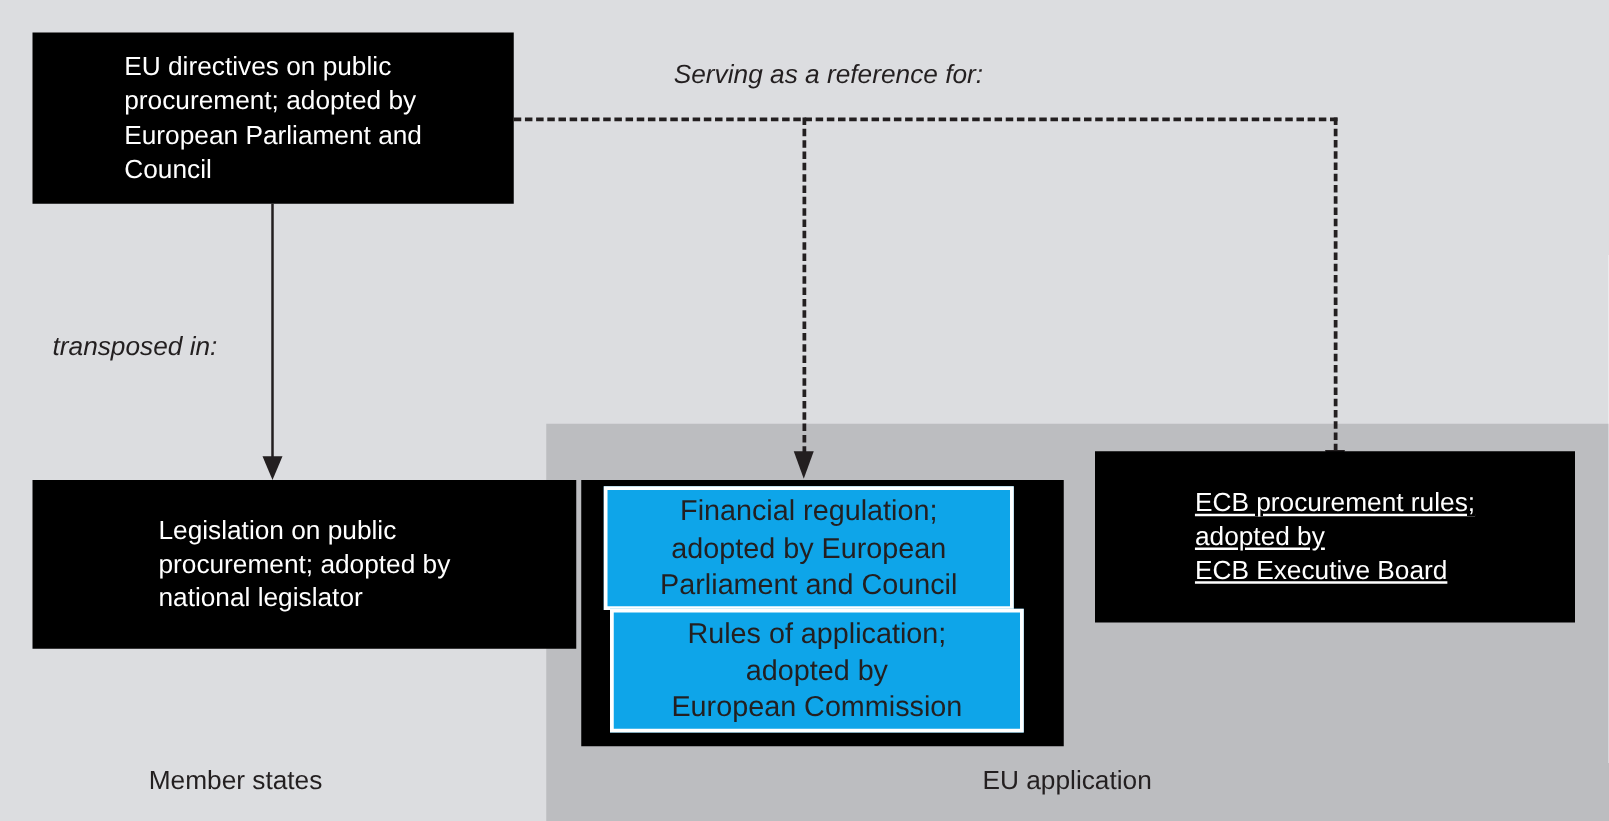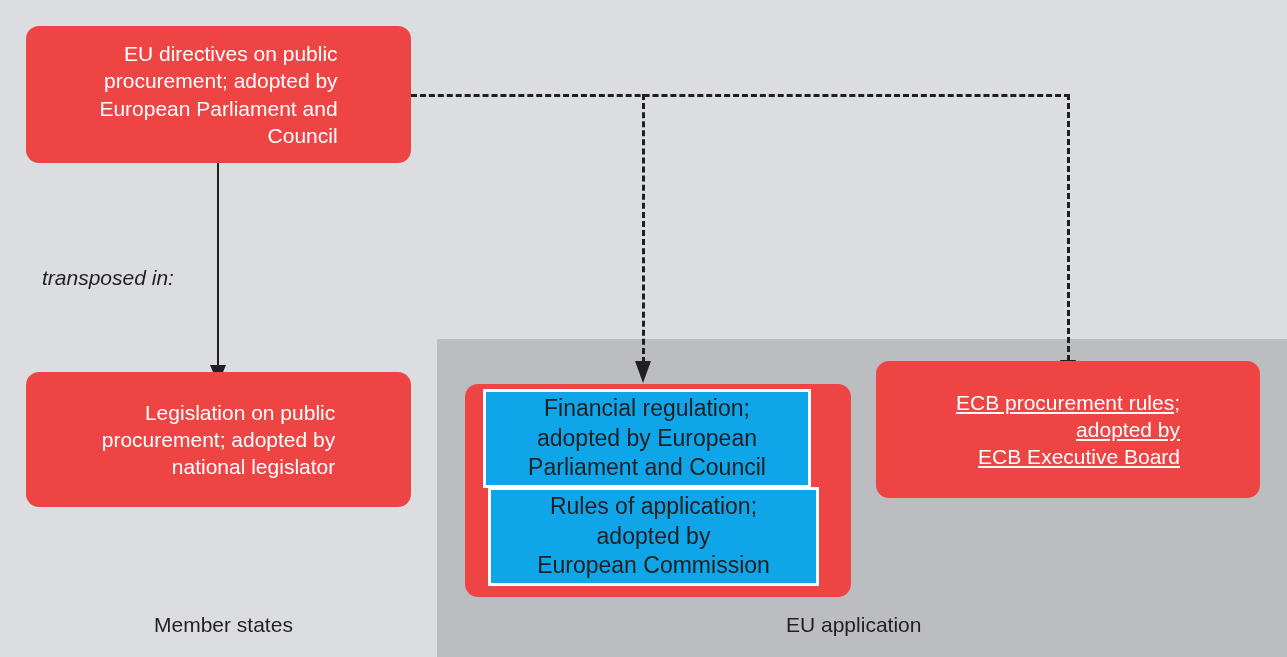--- a/index.html
+++ b/index.html
@@ -22,40 +22,39 @@
     left: 437px;
     top: 339px;
     width: 850px;
     height: 318px;
     background: #bcbdc0;
   }
 
   
   .box-dark {
     position: absolute;
-    background: #ef4444;
+    background: #000000;
     color: #ffffff;
     display: flex;
     align-items: center;
     justify-content: center;
-    text-align: right;
+    text-align: left;
     font-size: 21px;
     line-height: 1.30;
     box-sizing: border-box;
     padding: 4px 10px;
     white-space: pre-line;
-    border-radius: 13px;
   }
 
   
   #box-directives {
     left: 26px;  top: 26px;  width: 385px; height: 137px;
   }
   #box-legislation {
-    left: 26px;  top: 372px; width: 385px; height: 135px;
+    left: 26px;  top: 384px; width: 435px; height: 135px;
   }
   #box-eu-container {
     left: 465px; top: 384px; width: 386px; height: 213px;
     align-items: flex-start; justify-content: flex-start; padding: 0;
   }
   #box-ecb {
     left: 876px; top: 361px; width: 384px; height: 137px; text-decoration: underline;
   }
 
   
@@ -138,39 +137,40 @@
   #label-transposed { left: 42px;  top: 266px; }
   #label-serving    { left: 539px; top: 48px;  }
 
   
   .zone-label {
     position: absolute;
     font-size: 21px;
     color: #231f20;
     white-space: nowrap;
   }
-  #label-member-states  { left: 119px; top: 613px; margin-left: 35px; }
+  #label-member-states  { left: 119px; top: 613px; }
   #label-eu-institutions{ left: 786px; top: 613px; }
 </style>
 </head>
 <body>
 
 <div id="canvas">
 
   <div class="panel-eu"></div>
 
   <div class="solid-line"></div>
   <div class="solid-arrowhead"></div>
   <div class="edge-label" id="label-transposed">transposed in:</div>
 
   <div class="dash-h"></div>
   <div class="dash-v" id="dash-v-center"></div>
   <div class="dash-v" id="dash-v-right"></div>
   <div class="dash-arrowhead" id="dash-arrow-center"></div>
   <div class="dash-arrowhead" id="dash-arrow-right"></div>
+  <div class="edge-label" id="label-serving">Serving as a reference for:</div>
 
   <div class="box-dark" id="box-directives">EU directives on public
 procurement; adopted by
 European Parliament and
 Council</div>
 
   <div class="box-dark" id="box-legislation">Legislation on public
 procurement; adopted by
 national legislator</div>
 

